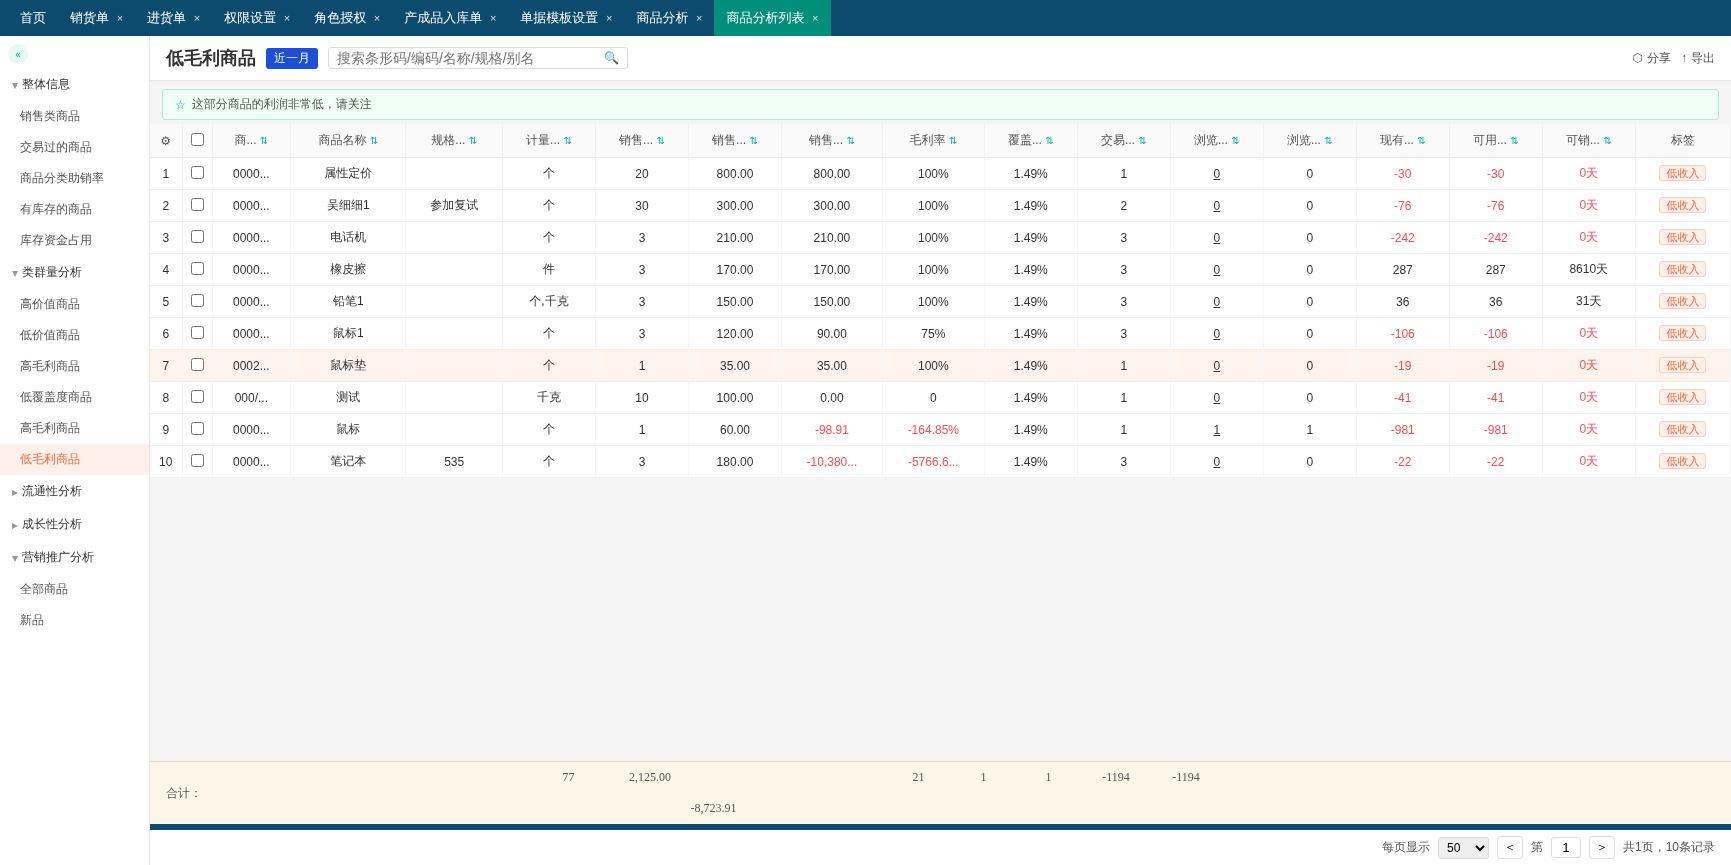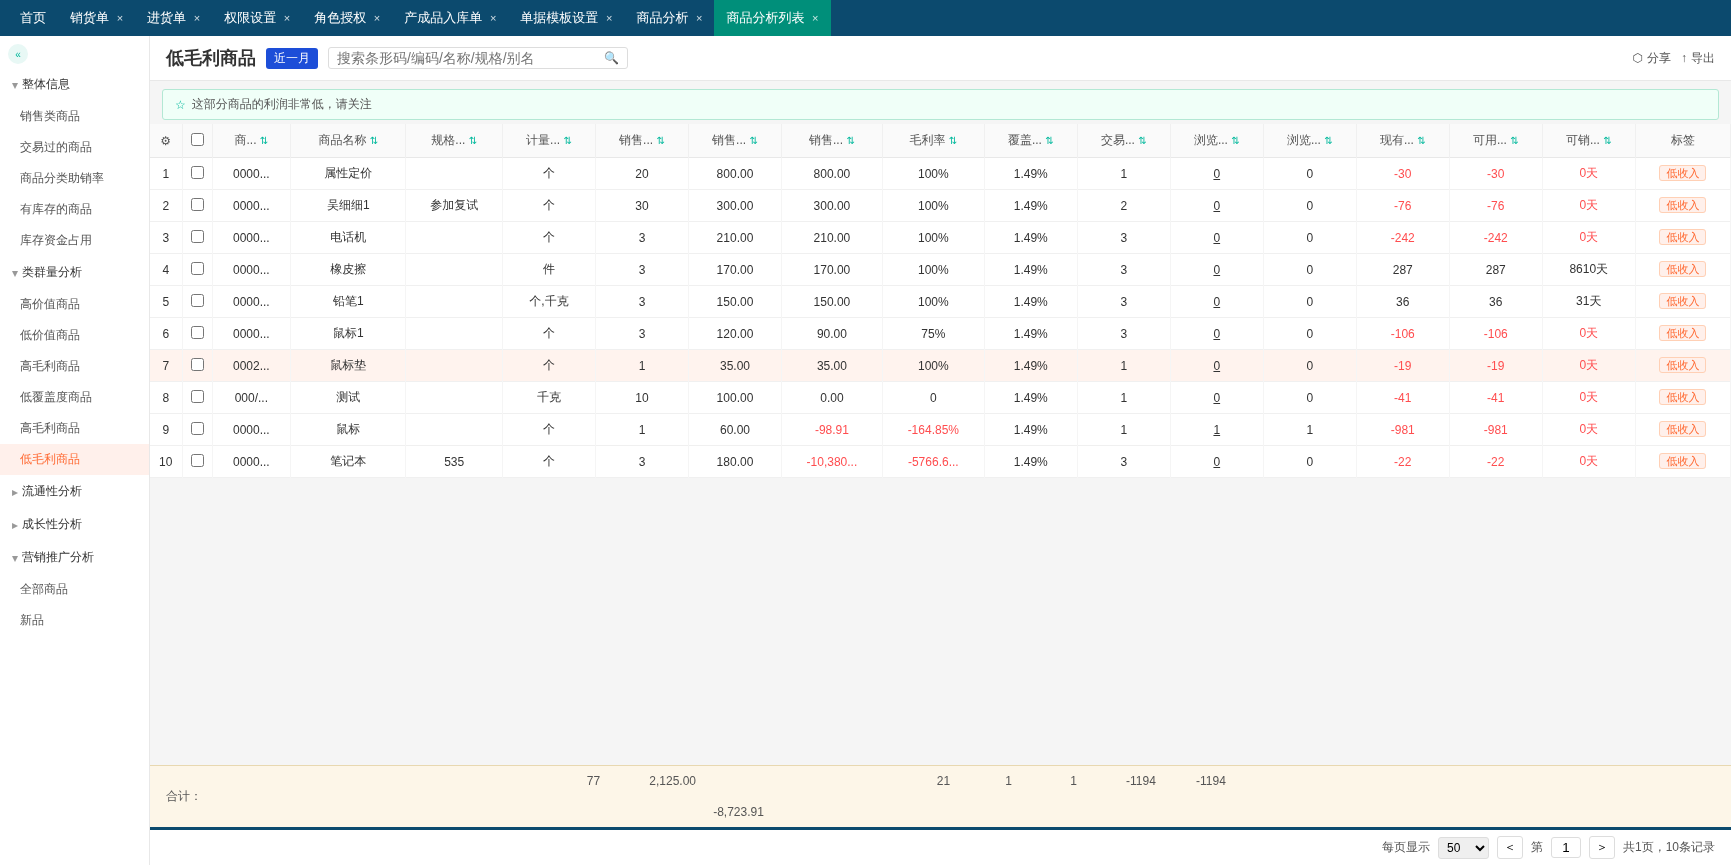--- a/index.html
+++ b/index.html
@@ -189,21 +189,21 @@
       color: #555;
     }
 
     
     .pagination-bar {
       display: flex;
       align-items: center;
       justify-content: flex-end;
       padding: 6px 16px;
       background: #fff;
-      border-top: 3px solid #0c4a6e;
+      border-top: 6px solid #0c4a6e;
       gap: 8px;
       font-size: 12px;
       color: #555;
     }
     .pagination-bar select {
       border: 1px solid #ddd;
       border-radius: 3px;
       padding: 2px 4px;
       font-size: 12px;
     }
@@ -552,22 +552,22 @@
       <td class="red">-22</td>
       <td class="red">-22</td>
       <td class="red">0天</td>
       <td><span class="tag-low-income">低收入</span></td>
     </tr>
           </tbody>
       </table>
     </div>
 
     <div class="table-footer">
-      <span style="margin-right:32px;">合计：</span>
-      <span style="flex:1;display:flex;gap:0;">
+      <span style="margin-right:7px;">合计：</span>
+      <span style="flex:1;display:flex;gap:0;font-family:Liberation Serif, serif;">
 
         <span style="display:inline-block;width:32px;"></span>
         <span style="display:inline-block;width:30px;"></span>
         <span style="display:inline-block;width:60px;"></span>
         <span style="display:inline-block;width:90px;"></span>
         <span style="display:inline-block;width:60px;"></span>
         <span style="display:inline-block;width:60px;"></span>
         <span style="display:inline-block;width:55px;text-align:center;">77</span>
         <span style="display:inline-block;width:75px;text-align:right;">2,125.00</span>
         <span style="display:inline-block;width:85px;text-align:center;margin-top:31px;">-8,723.91</span>

